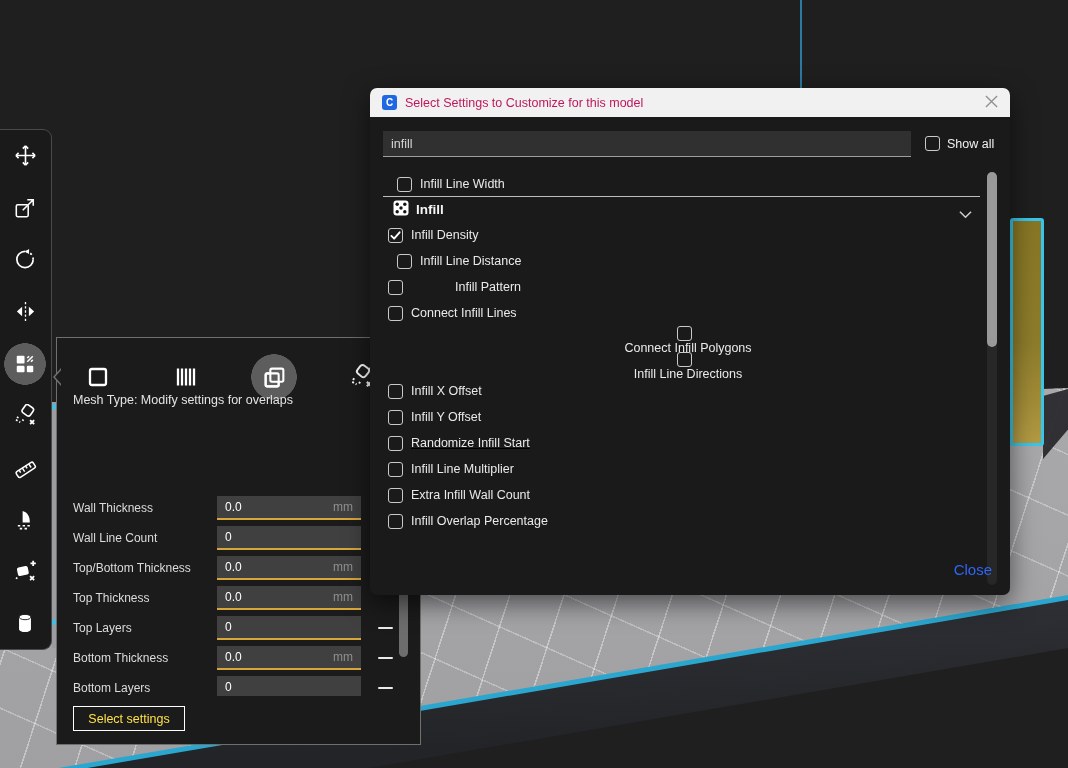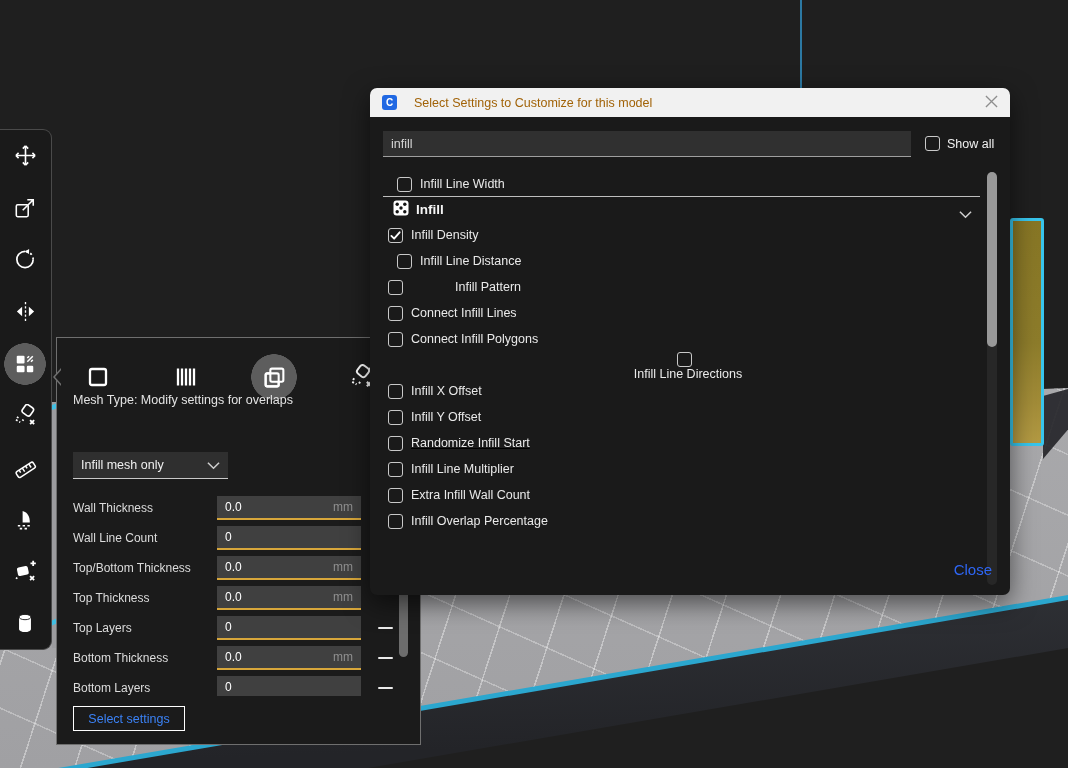--- a/index.html
+++ b/index.html
@@ -54,30 +54,30 @@
   .p-row{position:relative;height:30px;}
   .p-label{position:absolute;left:16px;top:0;line-height:30px;font-size:12px;color:#dcdcdc;}
   .p-input{position:absolute;left:160px;top:3px;width:144px;height:24px;background:#404040;
     border-bottom:2px solid #d8a73b;display:flex;align-items:center;padding:0 8px;cursor:text;}
   .p-value{flex:1;font-size:12px;color:#fff;}
   .p-unit{font-size:12px;color:#8f8f8f;}
   .p-minus{position:absolute;left:321px;top:13px;width:16px;height:4px;display:flex;align-items:center;cursor:pointer;}
   .p-minus i{display:block;width:15px;height:2.5px;background:#eaeaea;border-radius:2px;}
   .p-scroll{position:absolute;left:342px;top:225px;width:9px;height:94px;background:#6d6d6d;border-radius:5px;}
   .select-btn{position:absolute;left:16px;top:368px;width:112px;height:25px;background:transparent;
-    border:1px solid #fff;color:#3b82f6;font-size:12.5px;font-family:"Liberation Sans",sans-serif;cursor:pointer;padding:0;}
+    border:1px solid #fff;color:#fde047;font-size:12.5px;font-family:"Liberation Sans",sans-serif;cursor:pointer;padding:0;}
 
   
   .dialog{left:370px;top:88px;width:640px;height:507px;background:#1a1a1a;border-radius:7px;z-index:30;
     box-shadow:0 8px 26px rgba(0,0,0,.55);}
   .dlg-title{position:absolute;left:0;top:0;width:640px;height:29px;background:#f1f1f1;border-radius:7px 7px 0 0;
     display:flex;align-items:center;}
   .logo{width:15px;height:15px;margin-left:12px;background:#2068e3;border-radius:3px;color:#fff;
     font-size:10px;font-weight:bold;display:flex;align-items:center;justify-content:center;}
-  .dlg-title-text{margin-left:17px;font-size:12.5px;color:#a16207;flex:1;}
+  .dlg-title-text{margin-left:8px;font-size:12.5px;color:#be185d;flex:1;}
   .dlg-close{width:30px;height:29px;display:flex;align-items:center;justify-content:center;cursor:pointer;margin-right:4px;}
   .dlg-search{position:absolute;left:13px;top:43px;width:528px;height:26px;background:#303030;border:none;
     border-bottom:1px solid #9f9f9f;color:#d6d6d6;font-size:12.5px;padding:0 8px;outline:none;
     font-family:"Liberation Sans",sans-serif;}
   .showall{position:absolute;left:555px;top:48px;display:flex;align-items:center;cursor:pointer;}
   .showall-label{margin-left:7px;font-size:12.5px;color:#f0f0f0;}
   .cb{width:15px;height:15px;border:1.5px solid #c9c9c9;border-radius:3px;flex:none;
     display:inline-flex;align-items:center;justify-content:center;}
   .dlg-list{position:absolute;left:13px;top:84px;width:597px;}
   .dlg-row{display:flex;align-items:center;height:26px;cursor:pointer;}
@@ -234,26 +234,20 @@
             <svg viewBox="0 0 24 24" width="26" height="26" fill="none" stroke="currentColor" stroke-width="1.8">
               <rect x="8.2" y="1.8" width="9.5" height="9.5" rx="2.8" transform="rotate(38 13 6.5)"></rect>
               <circle cx="19.5" cy="4.5" r="1.3" fill="currentColor" stroke="none"></circle>
               <path d="M3.5 13.5l2 1.2M3 16.5l4 2.3M9 16.8l1.6 1" stroke-dasharray="1.8 1.8"></path>
               <path d="M16.5 16.5l4 4M20.5 16.5l-4 4" stroke-width="2"></path>
             </svg>
           </span>
         </div>
       </div>
     <div class="mesh-label">Mesh Type: Modify settings for overlaps</div>
-    <div class="dropdown">
-      <span class="dd-val">Infill mesh only</span>
-      <span class="dd-chev icon-slot"><svg viewBox="0 0 14 9" width="13" height="9" fill="none" stroke="#cfcfcf" stroke-width="1.6">
-            <polyline points="1,1.5 7,7.5 13,1.5"></polyline>
-          </svg></span>
-    </div>
     <div class="p-rows" id="panel-rows">
         <div class="p-row">
           <span class="p-label">Wall Thickness</span>
           <div class="p-input">
             <span class="p-value">0.0</span>
             <span class="p-unit">mm</span>
           </div>
         </div>
         <div class="p-row">
           <span class="p-label">Wall Line Count</span>
@@ -358,21 +352,21 @@
           <span class="item-label">Infill Line Distance</span>
         </div>
         <div class="dlg-row" style="padding-left: 5px; gap: 44px;">
           <span class="cb"></span>
           <span class="item-label">Infill Pattern</span>
         </div>
         <div class="dlg-row" style="padding-left: 5px;">
           <span class="cb"></span>
           <span class="item-label">Connect Infill Lines</span>
         </div>
-        <div class="dlg-row" style="padding-left: 5px;">
+        <div class="dlg-row" style="padding-left: 5px; flex-direction: column;">
           <span class="cb"></span>
           <span class="item-label">Connect Infill Polygons</span>
         </div>
         <div class="dlg-row" style="padding-left: 5px; flex-direction: column;">
           <span class="cb"></span>
           <span class="item-label">Infill Line Directions</span>
         </div>
         <div class="dlg-row" style="padding-left: 5px;">
           <span class="cb"></span>
           <span class="item-label">Infill X Offset</span>

